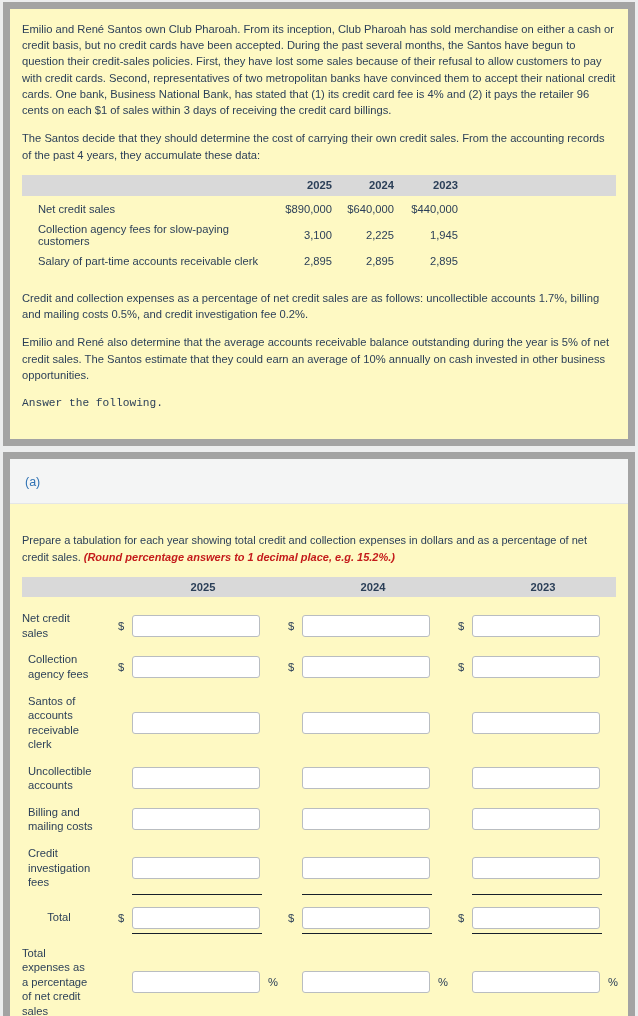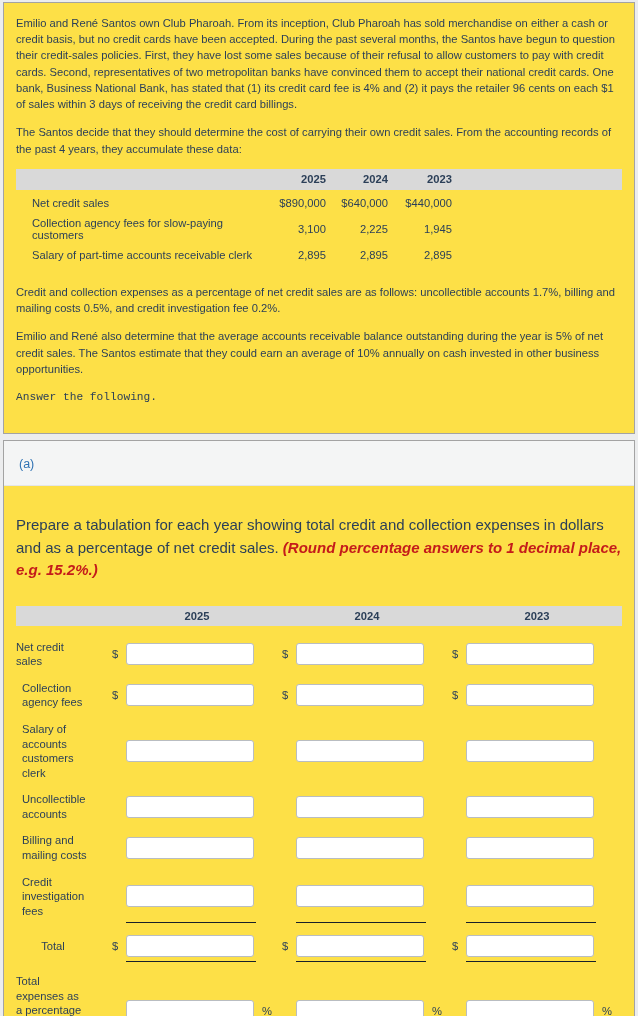--- a/index.html
+++ b/index.html
@@ -4,21 +4,21 @@
 <style>
   * { box-sizing: border-box; }
   html,body { margin:0; padding:0; }
   body {
     width:638px; height:1016px; overflow:hidden;
     background:#ecedee;
     font-family:"Liberation Sans", sans-serif;
     color:#2b3f58;
   }
   .page { padding:2px 3px; }
-  .card { background:#fde047; border:1px solid #a3a3a3; }
+  .card { background:#fef9c3; border:7px solid #a3a3a3; }
 
   
   .problem-card { padding:12px 12px 14px; margin-bottom:6px; }
   .para { font-size:11.2px; line-height:1.45; margin:0 0 12px; color:#2b3f58; }
   .para:last-child { margin-bottom:14px;font-family:Liberation Mono, monospace; }
 
   .dtable { margin:4px 0 16px; font-size:11.2px; }
   .dt-row {
     display:grid;
     grid-template-columns:248px 62px 62px 64px 1fr;
@@ -30,21 +30,21 @@
 
   
   .answer-card { padding:0; }
   .section-bar {
     background:#f4f5f5; border-bottom:1px solid #e4e6e7;
     padding:13px 15px; min-height:42px;
   }
   .section-label { color:#2f72b4; font-size:12.5px; }
   .answer-body { padding:28px 12px 18px; }
 
-  .task { font-size:15px; line-height:1.5; margin:0 0 24px; }
+  .task { font-size:11px; line-height:1.5; margin:0 0 12px; }
   .note { color:#c41b1b; font-style:italic; font-weight:bold; }
 
   .form { font-size:11.2px; }
   .f-head {
     display:grid; grid-template-columns:96px 170px 170px 170px;
     background:#d9d9d9; min-height:20px; align-items:center;
     font-weight:bold; margin-bottom:14px;
   }
   .f-head .yh { text-align:center; }
 
@@ -163,21 +163,21 @@
               <span class="cur">$</span>
               <input class="inp" style="">
             </div>
           <div class="fc">
               <span class="cur">$</span>
               <input class="inp" style="">
             </div>
         </div>
 
         <div class="fr">
-          <div class="fl ind">Salary of accounts customers clerk</div>
+          <div class="fl ind">Santos of accounts receivable clerk</div>
           <div class="fc">
               <span class="cur"></span>
               <input class="inp" style="">
             </div>
           <div class="fc">
               <span class="cur"></span>
               <input class="inp" style="">
             </div>
           <div class="fc">
               <span class="cur"></span>

